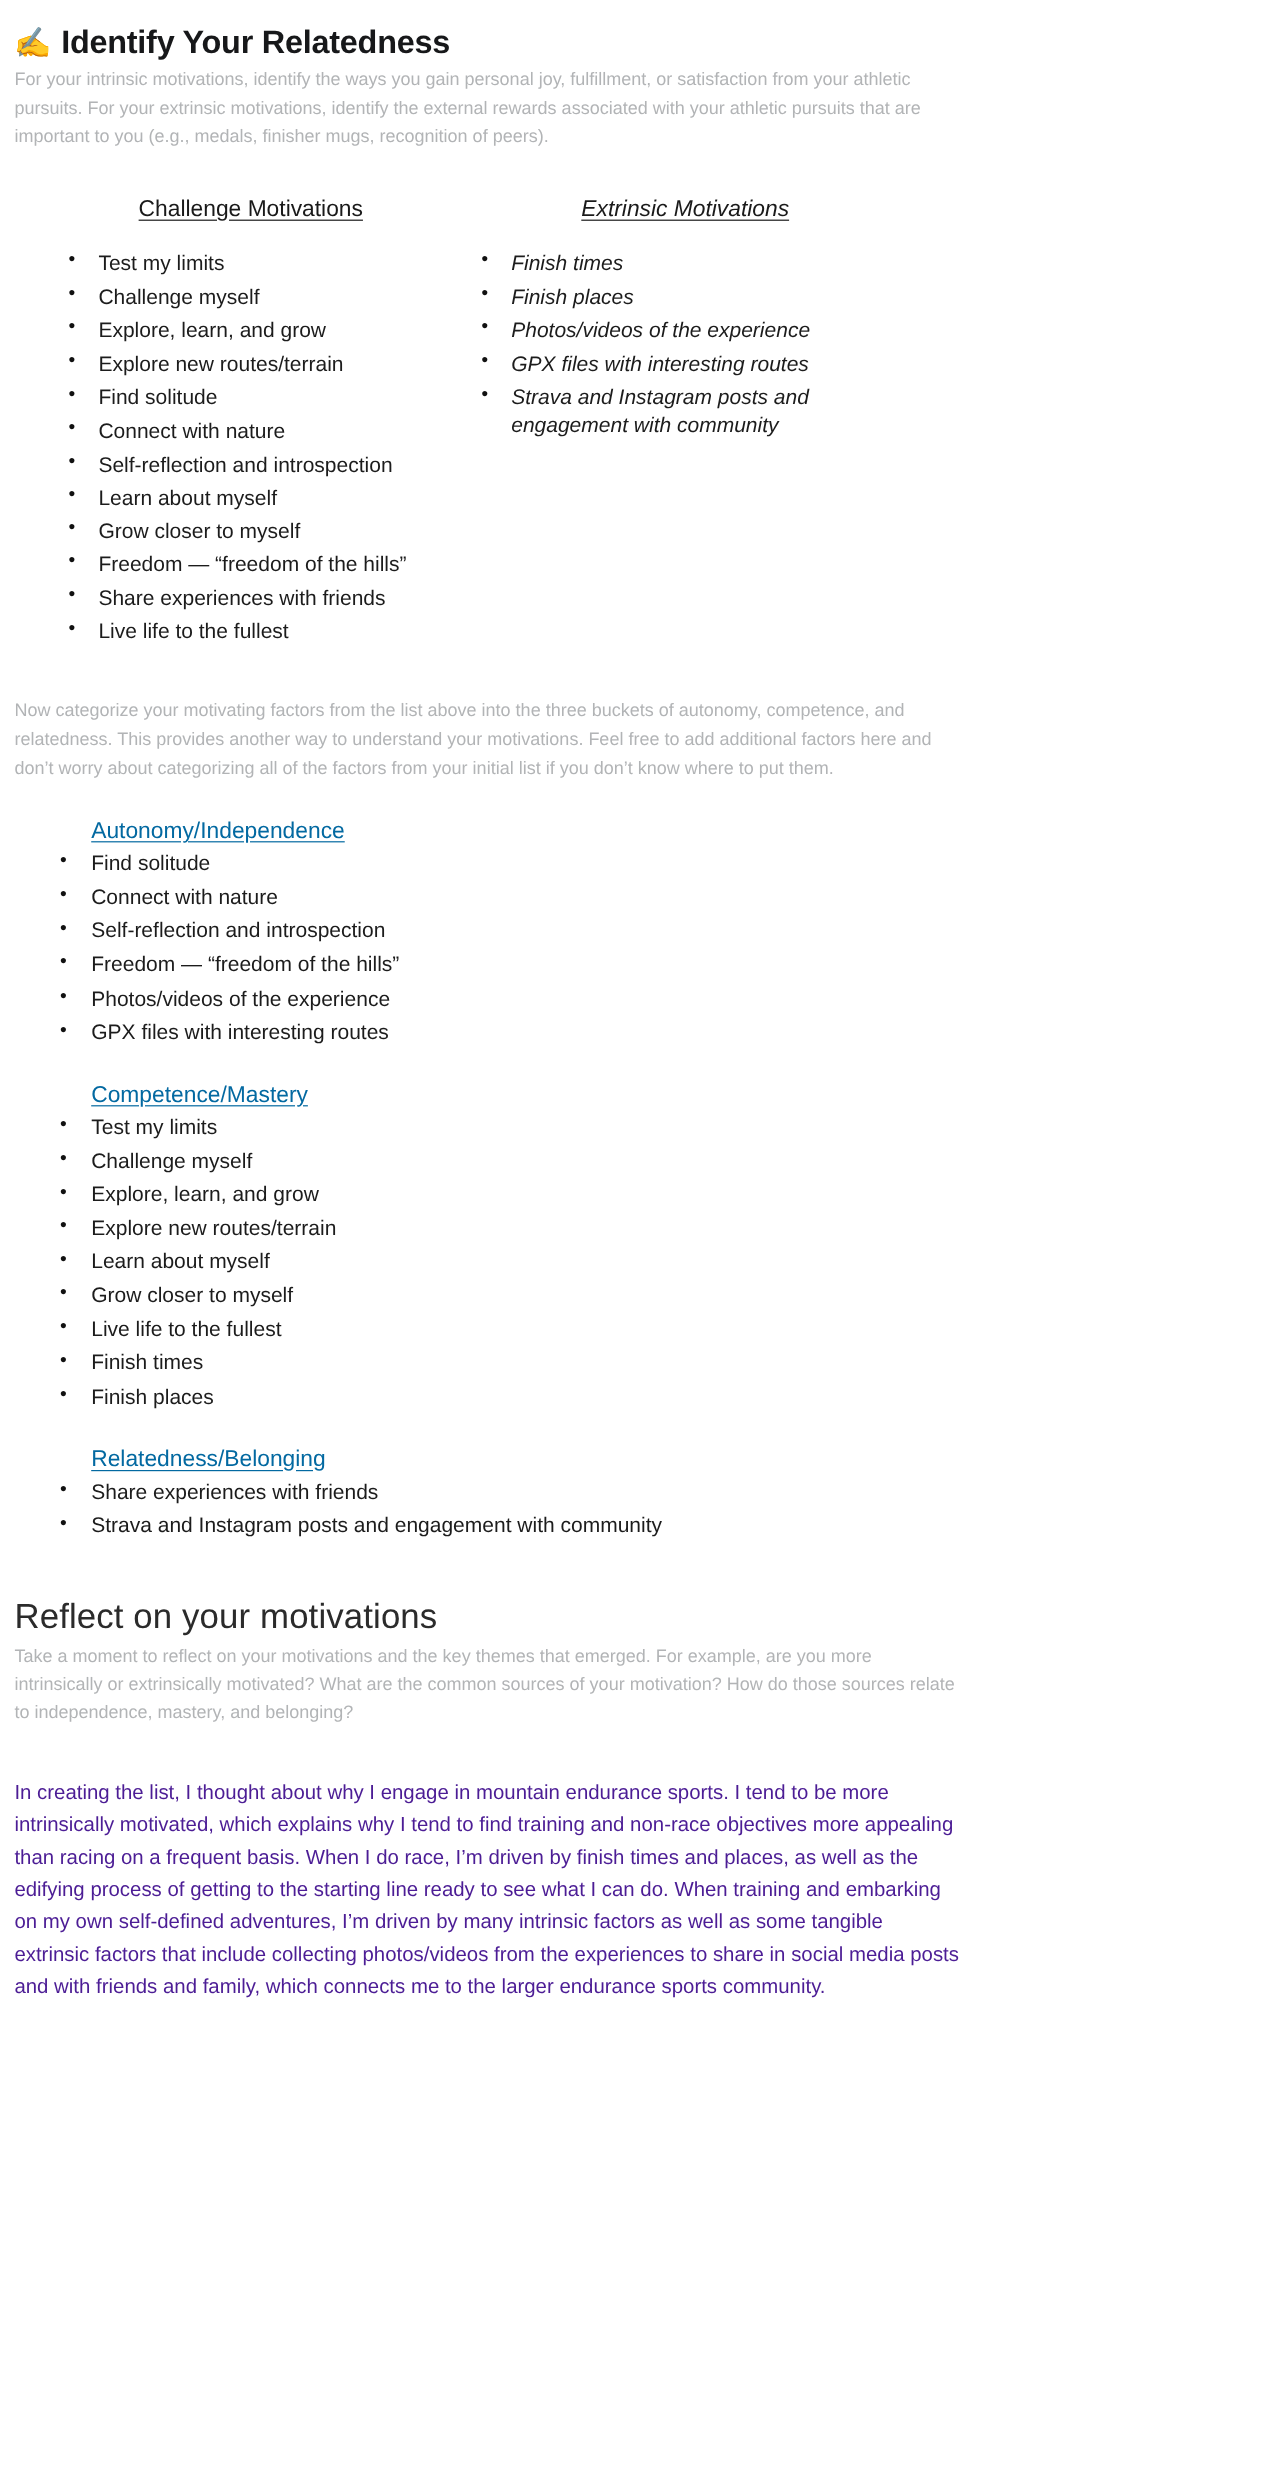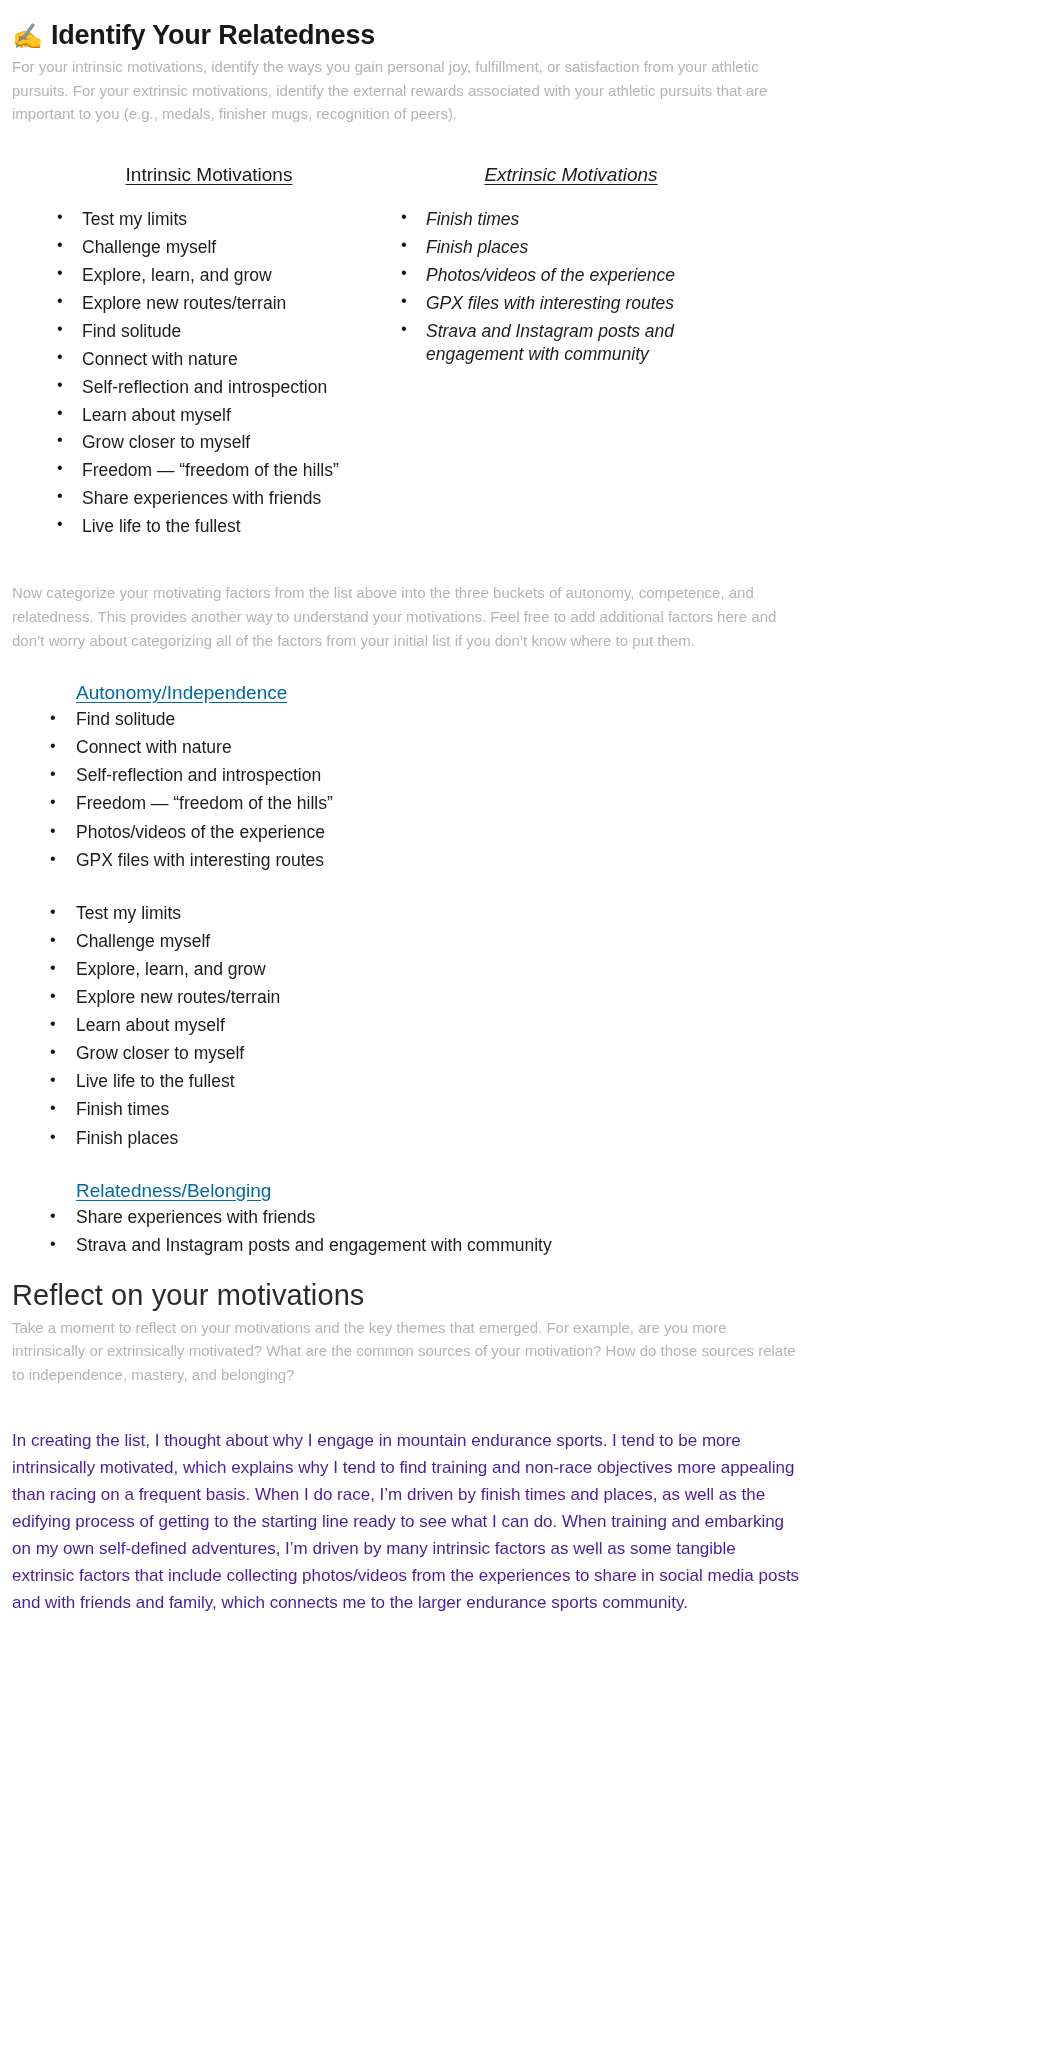--- a/index.html
+++ b/index.html
@@ -40,21 +40,21 @@
 
   
   .section-heading {
     font-size: 29px;
     font-weight: 300;
     color: #2b2b2b;
     letter-spacing: 0.1px;
     margin: 46px 0 6px 2px;
   }
   .section-heading.tight {
-    margin-top: 22px;
+    margin-top: 49px;
     margin-bottom: 4px;
   }
 
   
   .muted {
     font-size: 15px;
     line-height: 1.58;
     color: #b2b4b6;
     margin: 4px 0 0 2px;
     max-width: 790px;
@@ -163,21 +163,21 @@
     <span class="emoji">✍️</span>
     <span>Identify Your Relatedness</span>
   </h1>
 
   <p class="muted">For your intrinsic motivations, identify the ways you gain personal joy, fulfillment, or satisfaction from your athletic pursuits. For your extrinsic motivations, identify the external rewards associated with your athletic pursuits that are important to you (e.g., medals, finisher mugs, recognition of peers).</p>
 
   <div class="two-col">
 
     <div class="col col-left">
       <div class="col-header">
-        <span>Intrinsic Motivations</span>
+        <span>Challenge Motivations</span>
       </div>
       <ul class="bullets">
         <li>Test my limits</li>
         <li>Challenge myself</li>
         <li>Explore, learn, and grow</li>
         <li>Explore new routes/terrain</li>
         <li>Find solitude</li>
         <li>Connect with nature</li>
         <li>Self-reflection and introspection</li>
         <li>Learn about myself</li>
@@ -214,20 +214,23 @@
       <li>Find solitude</li>
       <li>Connect with nature</li>
       <li>Self-reflection and introspection</li>
       <li>Freedom — “freedom of the hills”</li>
       <li>Photos/videos of the experience</li>
       <li>GPX files with interesting routes</li>
     </ul>
   </div>
 
   <div class="cat-block">
+    <div class="cat-header">
+      <span>Competence/Mastery</span>
+    </div>
     <ul class="cat-list">
       <li>Test my limits</li>
       <li>Challenge myself</li>
       <li>Explore, learn, and grow</li>
       <li>Explore new routes/terrain</li>
       <li>Learn about myself</li>
       <li>Grow closer to myself</li>
       <li>Live life to the fullest</li>
       <li>Finish times</li>
       <li>Finish places</li>

